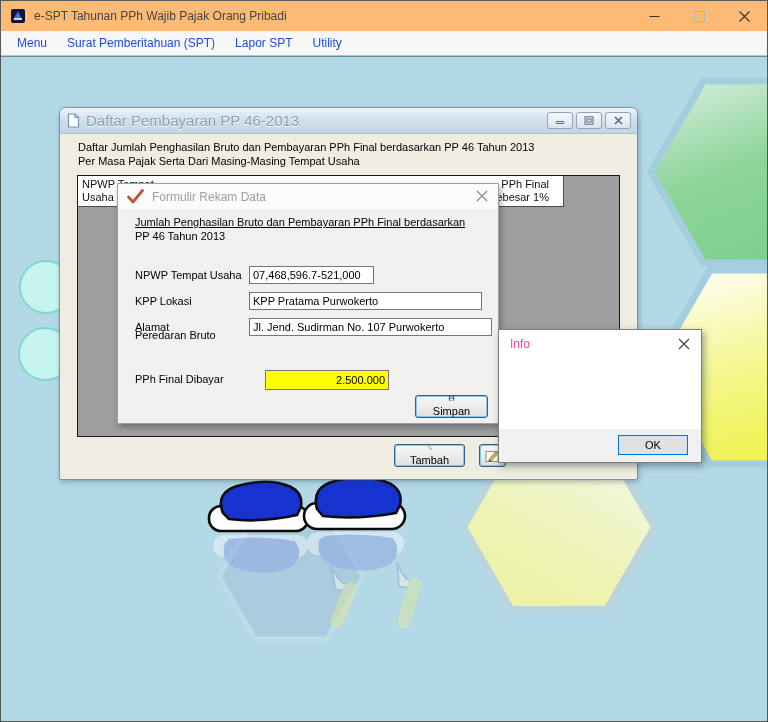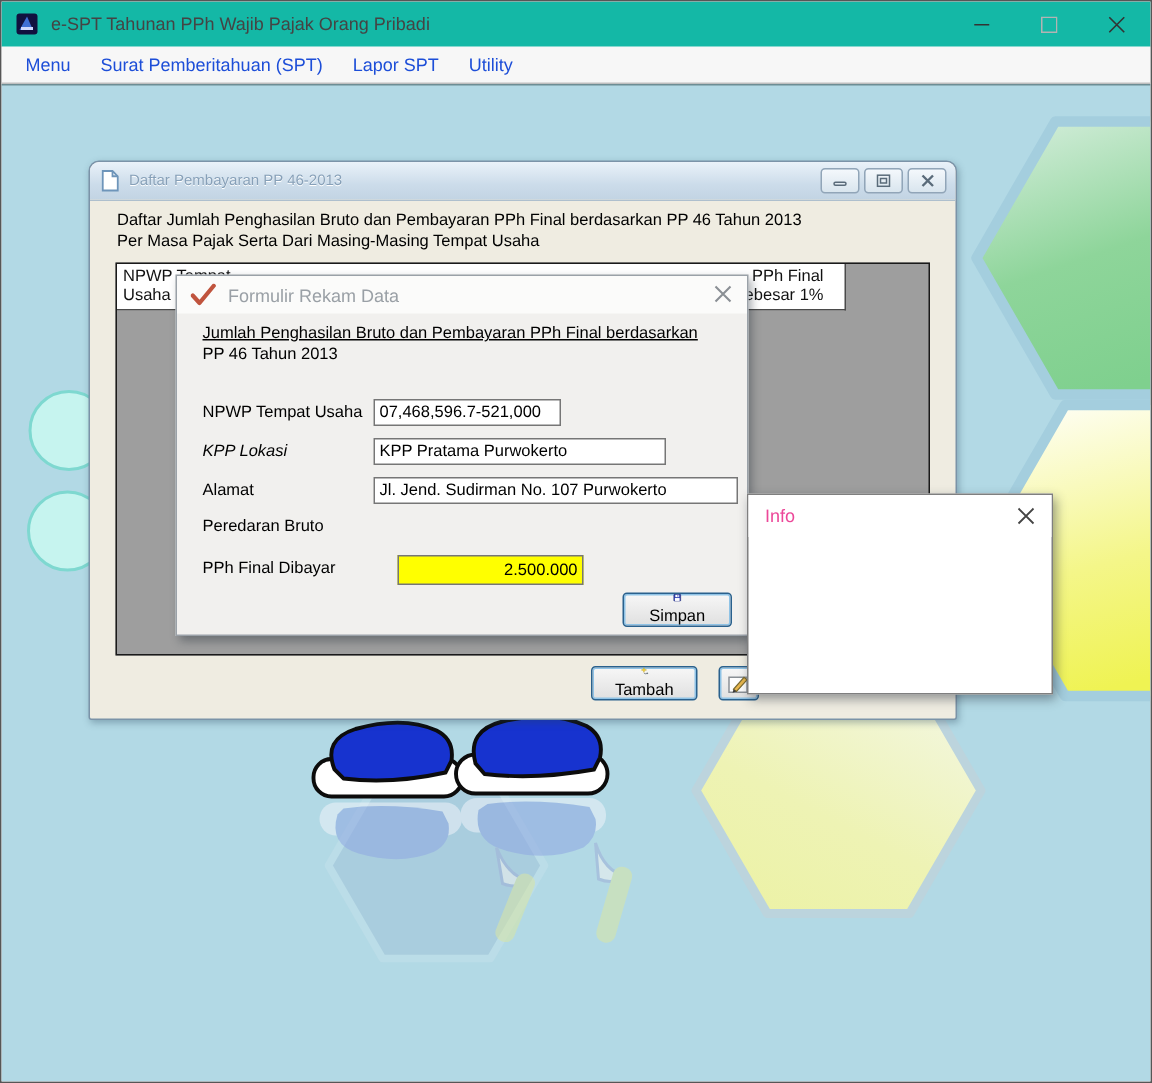--- a/index.html
+++ b/index.html
@@ -3,21 +3,21 @@
 <meta charset="utf-8">
 <style>
   * { margin:0; padding:0; box-sizing:border-box; }
   html,body { width:768px; height:722px; background:#888; }
   body { font-family:"Liberation Sans", sans-serif; font-size:11px; color:#111; }
 
   .app { position:relative; width:768px; height:722px; background:#fff;
          border:1px solid #565656; overflow:hidden; }
 
   
-  .titlebar { position:relative; height:30px; background:#14b8a6; display:flex; align-items:center; }
+  .titlebar { position:relative; height:30px; background:#fdba74; display:flex; align-items:center; }
   .app-icon { width:16px; height:16px; margin-left:9px; flex:0 0 auto; }
   .titlebar-title { margin-left:8px; font-size:12px; color:#444; white-space:nowrap; }
   .win-controls { position:absolute; right:0; top:0; height:30px; display:flex; }
   .win-btn { width:45px; height:30px; display:flex; align-items:center; justify-content:center; }
   .win-btn svg { display:block; }
 
   
   .menubar { height:25px; background:#f7f7f7; display:flex; align-items:stretch;
              border-bottom:1px solid #bfbfbf; padding-left:6px; }
   .menu-item { padding:0 10px; display:flex; align-items:center; font-size:12px; color:#1d4ed8; }
@@ -28,21 +28,21 @@
   .bg-art { position:absolute; left:0; top:0; z-index:0; pointer-events:none; }
 
   
   .child-window { position:absolute; left:58px; top:50px; width:579px; height:373px; z-index:10;
     border:1px solid #7b93a8; border-radius:7px 7px 2px 2px;
     background:#efece1; box-shadow:1px 2px 5px rgba(40,70,90,.35); }
   .cw-titlebar { position:relative; height:26px; border-radius:6px 6px 0 0;
     background:linear-gradient(#eaf2f9, #ccdcea 60%, #c2d4e3);
     border-bottom:1px solid #aebfcd; display:flex; align-items:center; }
   .cw-icon { margin-left:7px; flex:0 0 auto; }
-  .cw-title { margin-left:6px; font-size:10px; color:#87a0b8; text-shadow:0 1px 0 #fff; }
+  .cw-title { margin-left:6px; font-size:15px; color:#87a0b8; text-shadow:0 1px 0 #fff; }
   .cw-controls { position:absolute; right:6px; top:4px; display:flex; gap:3px; }
   .cw-btn { width:26px; height:17px; border:1px solid #91a5b8; border-radius:3px;
     background:linear-gradient(#f4f8fc,#d9e5ee); display:flex; align-items:center; justify-content:center; }
 
   .cw-desc { position:absolute; left:18px; font-size:11px; color:#000; white-space:nowrap; }
 
   .grid { position:absolute; left:17px; top:67px; width:543px; height:262px;
           background:#9e9e9e; border:1px solid #1a1a1a; }
   .grid-header { position:absolute; left:0; top:0; width:486px; height:31px; background:#ffffff;
           border-right:1px solid #4a4a4a; border-bottom:1px solid #4a4a4a; }
@@ -258,27 +258,27 @@
           <path d="M1,1 L11,11 M11,1 L1,11" stroke="#8a8f94" stroke-width="1.4"></path>
         </svg>
       </div>
 
       <div class="fd-heading" style="top:32px;text-decoration:underline;">Jumlah Penghasilan Bruto dan Pembayaran PPh Final berdasarkan</div>
       <div class="fd-heading" style="top:46px;">PP 46 Tahun 2013</div>
 
       <div class="fd-label" style="top:85px;">NPWP Tempat Usaha</div>
       <input class="fd-input" style="top: 82px; width: 125px;" readonly="" value="07,468,596.7-521,000">
 
-      <div class="fd-label" style="top:111px;font-style:italic;">KPP Lokasi</div>
-      <input class="fd-input" style="top: 108px; width: 195px;" readonly="" value="KPP Pratama Purwokerto">
+      <div class="fd-label" style="top:111px;">KPP Lokasi</div>
+      <input class="fd-input" style="top: 108px; width: 233px;" readonly="" value="KPP Pratama Purwokerto">
 
       <div class="fd-label" style="top:137px;">Alamat</div>
       <input class="fd-input" style="top: 134px; width: 243px;" readonly="" value="Jl. Jend. Sudirman No. 107 Purwokerto">
 
-      <div class="fd-label" style="top:161px;text-align:right;">Peredaran Bruto</div>
+      <div class="fd-label" style="top:145px;text-align:right;">Peredaran Bruto</div>
 
       <div class="fd-label" style="top:189px;">PPh Final Dibayar</div>
       <input class="fd-input right hl" style="top: 186px; width: 124px; height: 20px;" readonly="" value="2.500.000">
 
       <div class="vb-btn simpan-btn">
         <svg width="13" height="13" viewBox="0 0 13 13">
           <rect x="0.6" y="0.6" width="11.8" height="11.8" rx="1.2" fill="#3445b4" stroke="#1a226b" stroke-width="1"></rect>
           <rect x="3.2" y="1.4" width="6.6" height="4" fill="#ffffff"></rect>
           <rect x="6.8" y="2" width="1.6" height="2.6" fill="#3445b4"></rect>
           <rect x="2.4" y="7" width="8.2" height="5" fill="#ffffff"></rect>
@@ -287,16 +287,21 @@
       </div>
     </div>
 
     <div class="info-dialog">
       <div class="id-titlebar">
         <span class="id-title">Info</span>
         <svg class="id-close" width="12" height="12" viewBox="0 0 12 12">
           <path d="M1,1 L11,11 M11,1 L1,11" stroke="#444" stroke-width="1.2"></path>
         </svg>
       </div>
+      <div class="id-footer">
+        <div class="ok-btn">
+          <span>OK</span>
+        </div>
+      </div>
     </div>
 
   </div>
 </div>
 
 </body></html>

